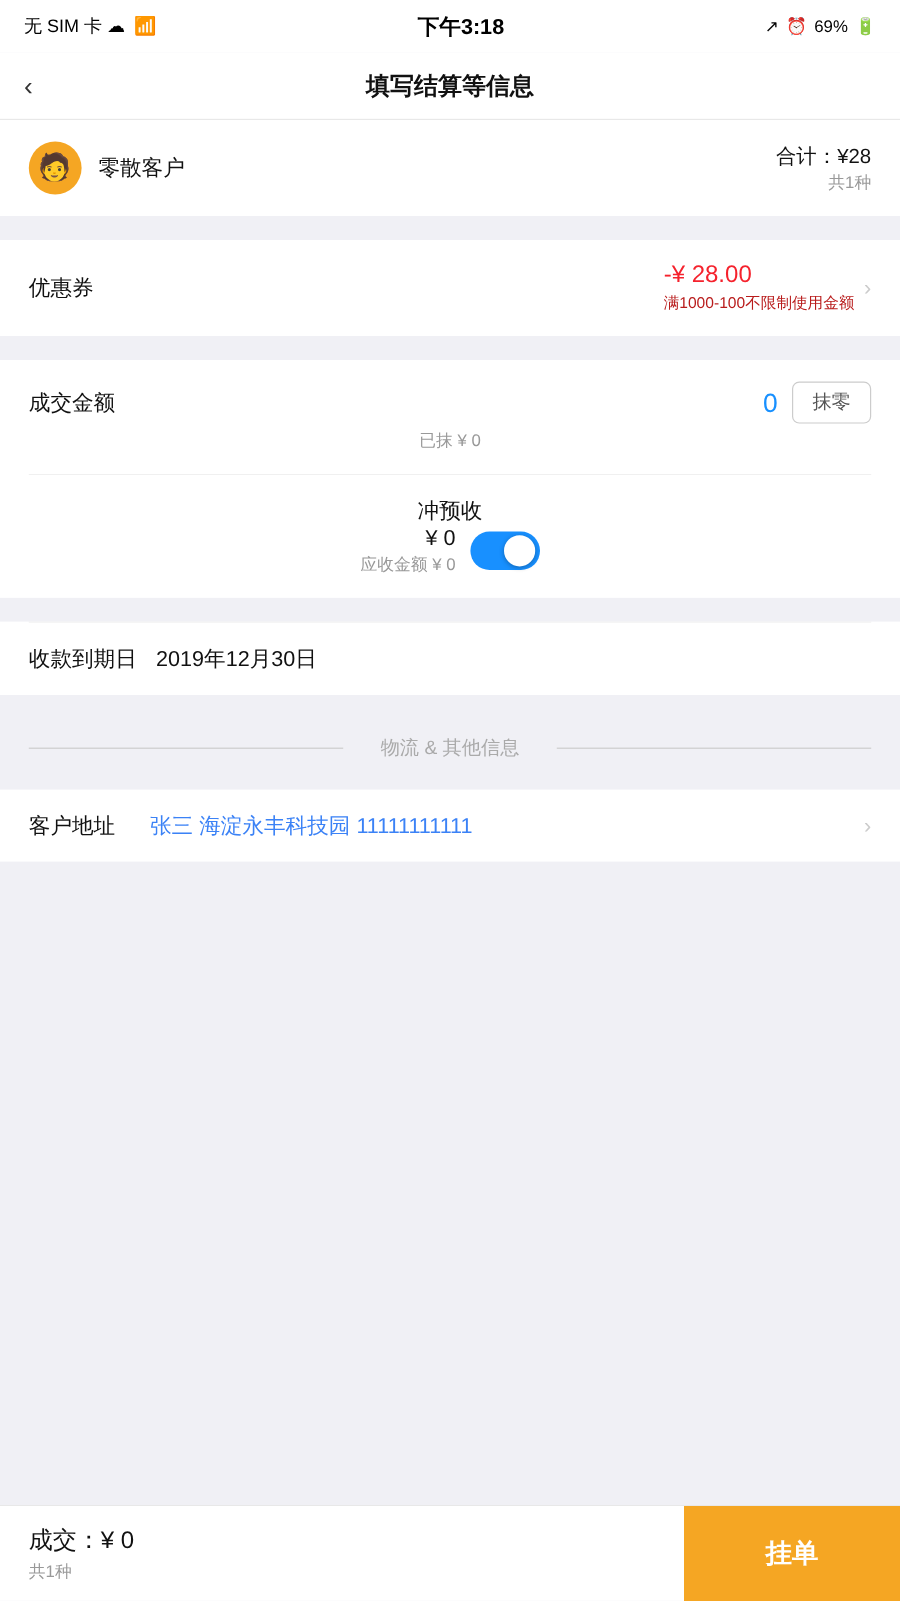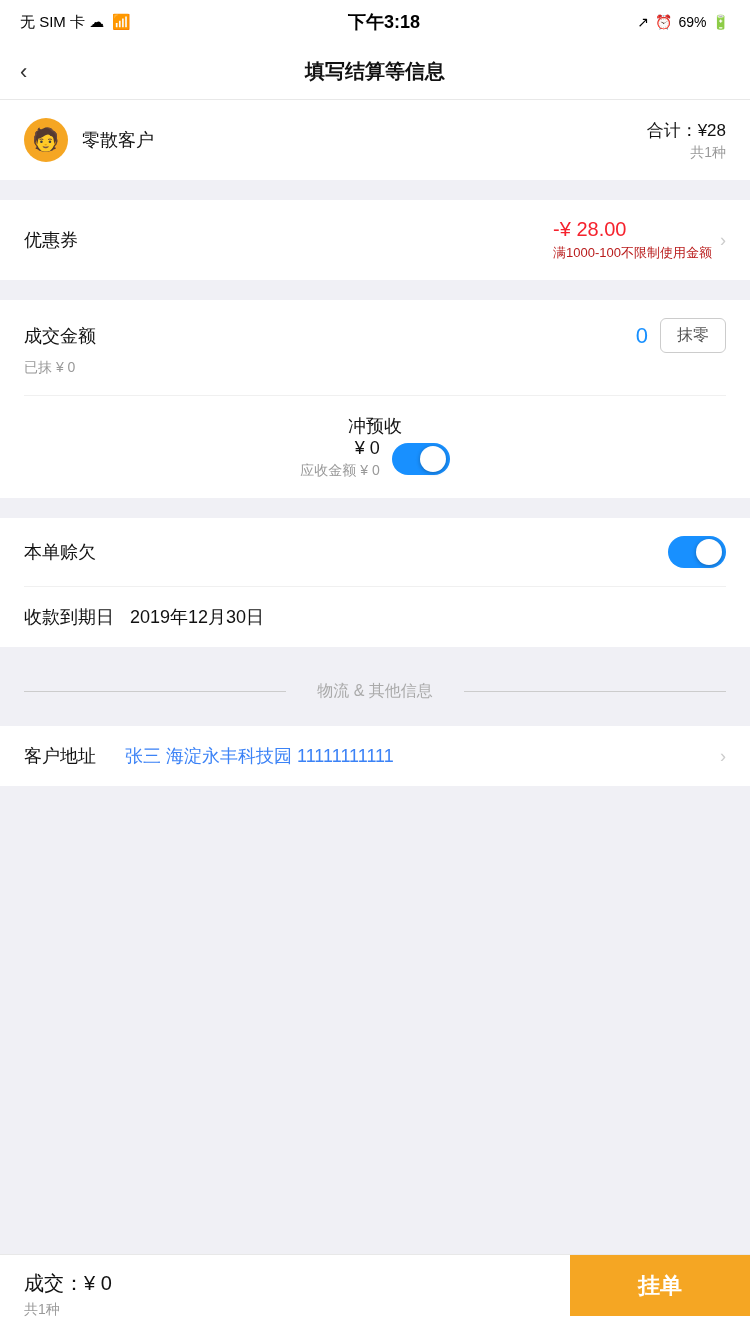--- a/index.html
+++ b/index.html
@@ -105,21 +105,21 @@
     .amount-value { font-size: 22px; color: #1890ff; font-weight: 500; }
     .round-zero-btn {
       border: 1px solid #ccc;
       border-radius: 6px;
       padding: 6px 16px;
       font-size: 16px;
       color: #555;
       background: #fff;
       cursor: pointer;
     }
-    .amount-sub { font-size: 14px; color: #999; text-align: left; }
+    .amount-sub { font-size: 14px; color: #999; text-align: center; }
 
     
     .advance-section { background: #fff; padding: 18px 24px; }
     .advance-row {
       display: flex; align-items: center; justify-content: space-between; flex-direction: column;
     }
     .advance-label { font-size: 18px; color: #111; }
     .advance-right { display: flex; align-items: center; gap: 12px; }
     .advance-amounts { text-align: right; }
     .advance-main { font-size: 18px; color: #111; }
@@ -179,21 +179,21 @@
     }
     .bottom-info {
       flex: 1;
       display: flex; flex-direction: column; justify-content: center;
       padding: 0 24px;
     }
     .bottom-deal { font-size: 16px; color: #111; }
     .bottom-deal span { font-size: 20px; font-weight: 500; }
     .bottom-count { font-size: 14px; color: #999; margin-top: 4px; }
     .bottom-btn {
-      width: 180px; height: 61px;
+      width: 180px; height: 80px;
       display: flex; align-items: center; justify-content: center;
       font-size: 22px; font-weight: 600; color: #fff;
       cursor: pointer;
     }
     .btn-hang { background: #f5a623; }
     .btn-save { background: #1890ff; }
   </style>
 </head>
 <body>
 
@@ -272,28 +272,20 @@
           <div class="toggle-knob"></div>
         </div>
       </div>
     </div>
   </div>
 </div>
 
 <div class="divider-thick"></div>
 
 <div class="section">
-  <div class="debt-section">
-    <div class="debt-row">
-      <div class="debt-label">本单赊欠</div>
-      <div class="toggle">
-        <div class="toggle-knob"></div>
-      </div>
-    </div>
-  </div>
 
   <div class="divider-thin"></div>
 
   <div class="duedate-section">
     <div class="duedate-row">
       <div class="duedate-label">收款到期日</div>
       <div class="duedate-value">2019年12月30日</div>
     </div>
   </div>
 </div>

